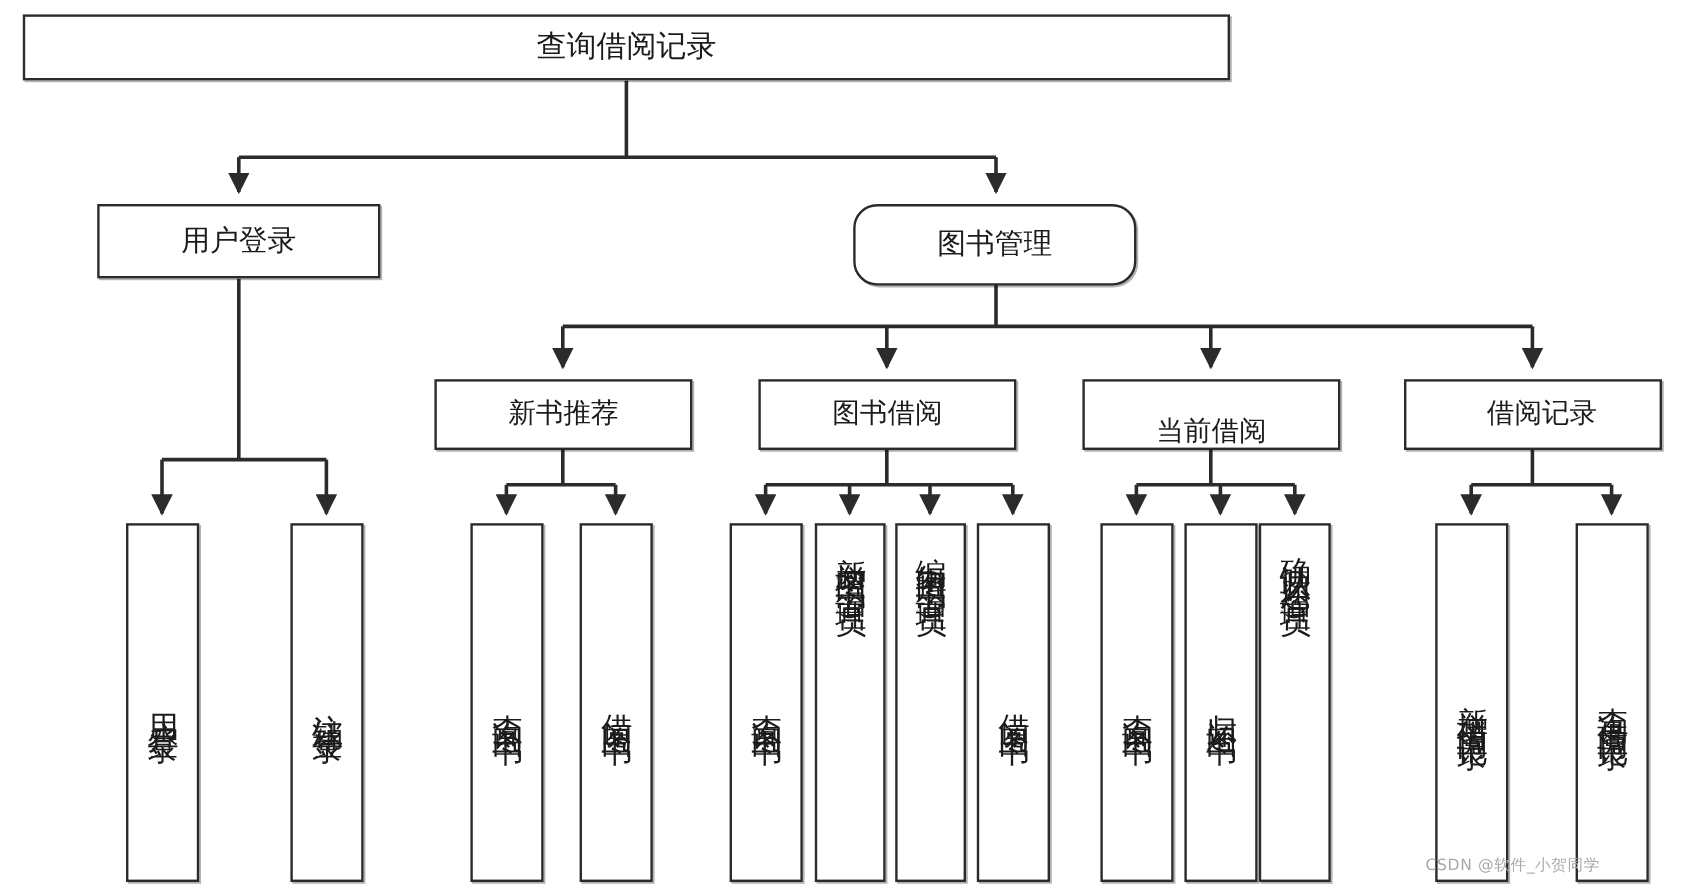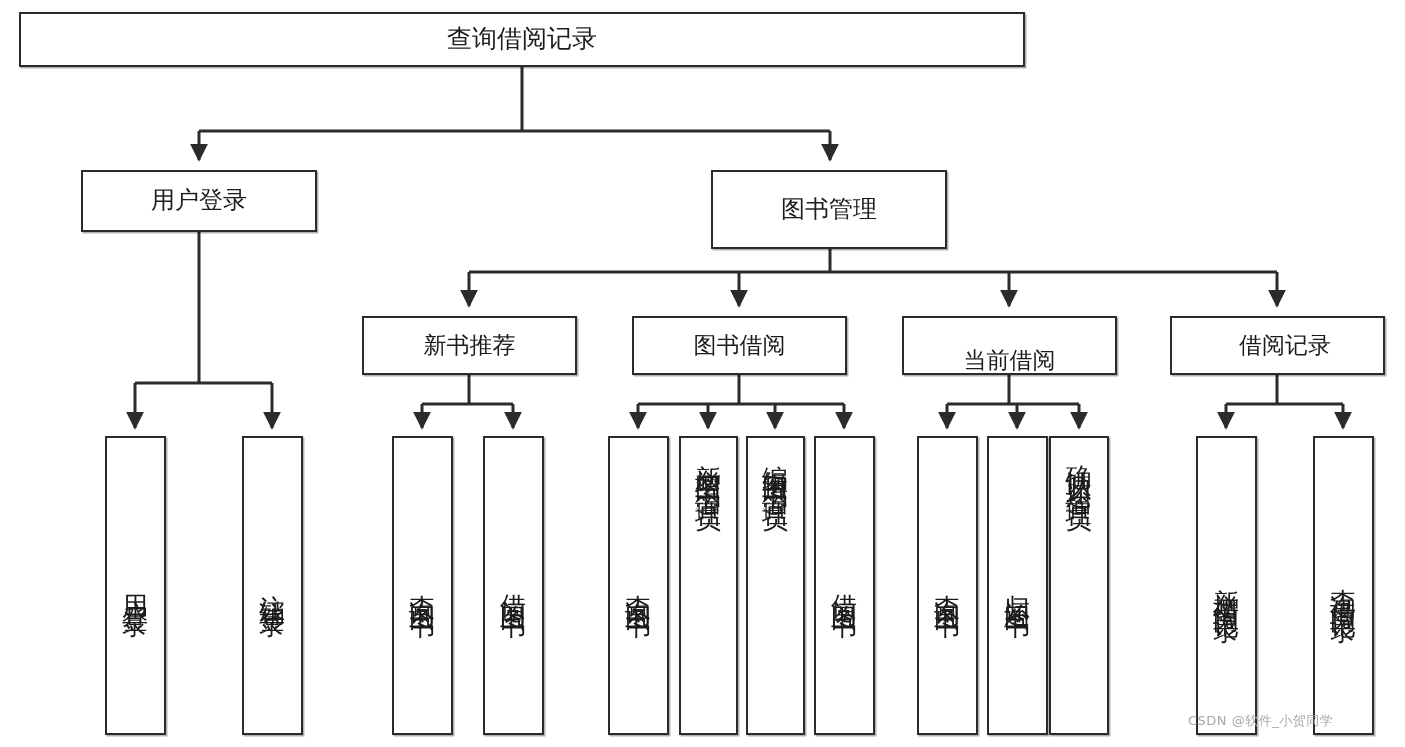--- a/index.html
+++ b/index.html
@@ -118,21 +118,21 @@
     </g>
   </svg>
 
   <div class="node root" style="left:19px;top:12px;width:1006px;height:55px;">
     <span class="lbl">查询借阅记录</span>
   </div>
 
   <div class="node l2" style="left:81px;top:170px;width:236px;height:62px;">
     <span class="lbl">用户登录</span>
   </div>
-  <div class="node l2" style="left:711px;top:170px;width:236px;height:79px;">
+  <div class="node l2" style="left:711px;top:170px;width:236px;height:68px;border-radius:20px;">
     <span class="lbl">图书管理</span>
   </div>
 
   <div class="node l3" style="left:362px;top:316px;width:215px;height:59px;">
     <span class="lbl">新书推荐</span>
   </div>
   <div class="node l3" style="left:632px;top:316px;width:215px;height:59px;">
     <span class="lbl">图书借阅</span>
   </div>
   <div class="node l3" style="left:902px;top:316px;width:215px;height:59px;align-items:flex-end;">

